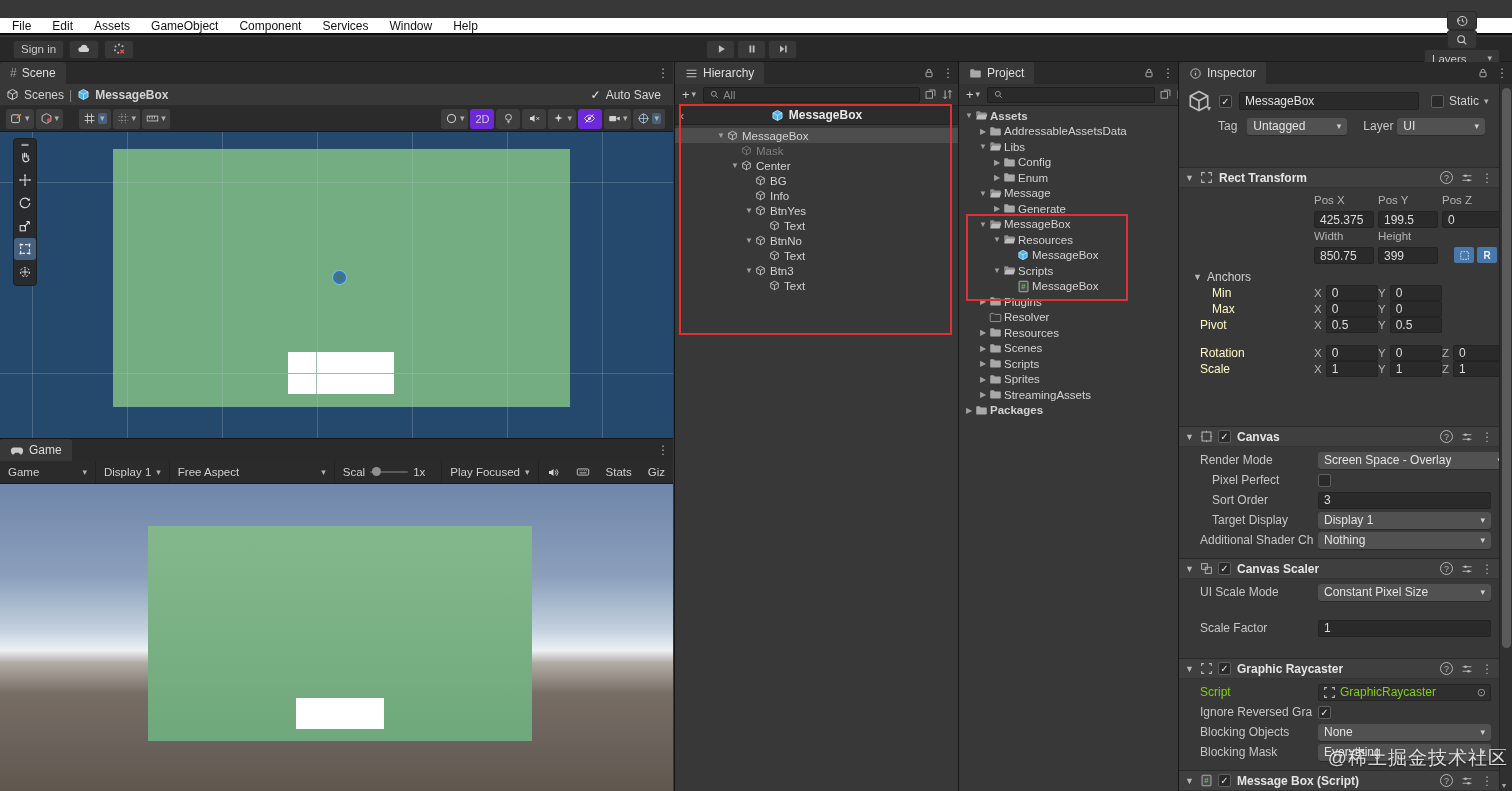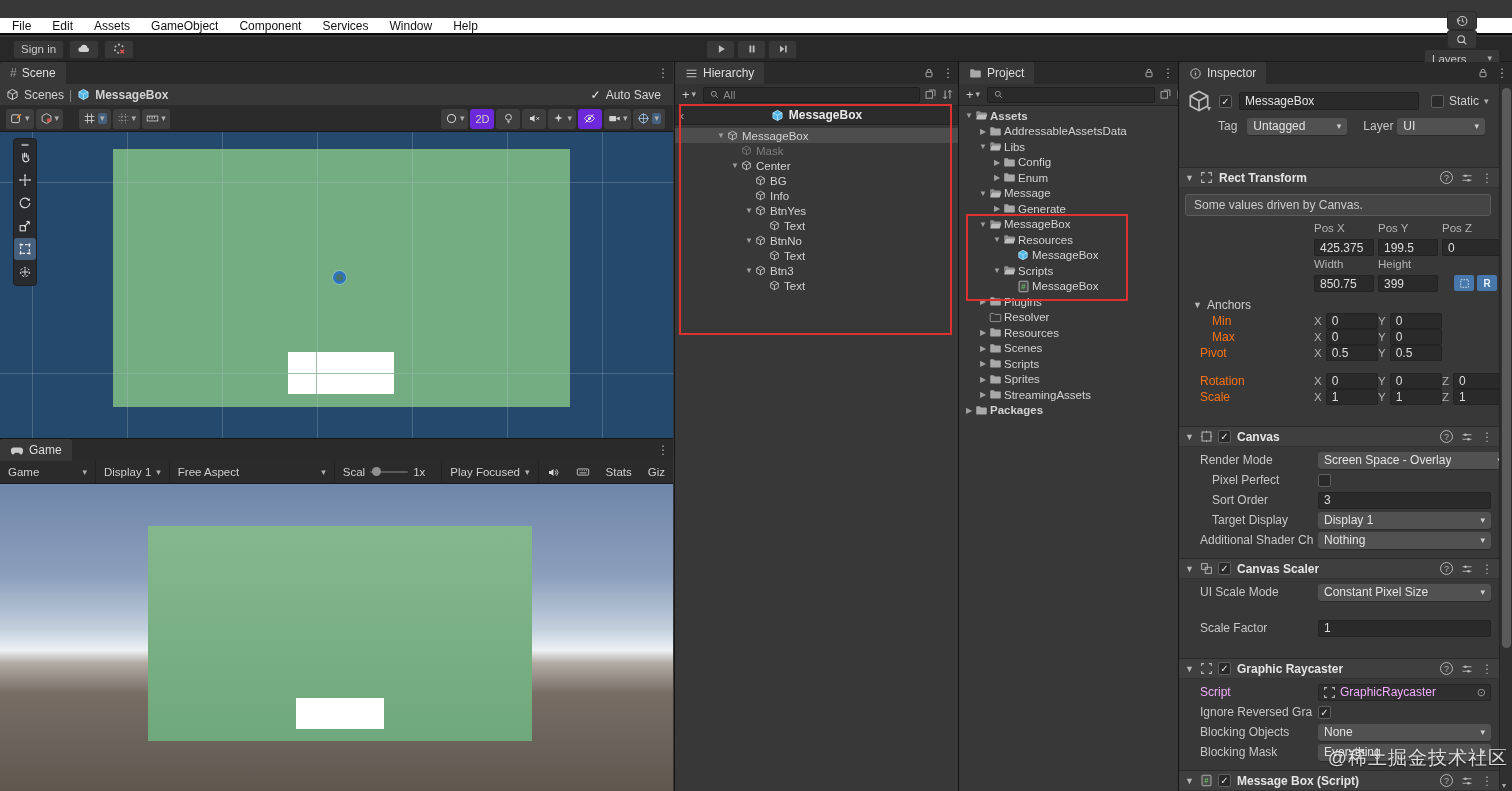--- a/index.html
+++ b/index.html
@@ -156,21 +156,21 @@
     display:flex; align-items:center; gap:5px; padding:0 6px; }
   .c-fold { font-size:9px; color:#b8b8b8; width:10px; }
   .c-title { font-weight:bold; color:#e4e4e4; margin-left:1px; white-space:nowrap; overflow:hidden; }
   .c-right { margin-left:auto; display:flex; align-items:center; gap:8px; }
   .help-circ { width:13px; height:13px; border:1px solid #b5b5b5; border-radius:50%; color:#b5b5b5;
     font-size:9px; display:inline-flex; align-items:center; justify-content:center; }
   .c-row { height:20px; display:flex; align-items:center; padding:0 8px 0 21px; }
   .c-row.gap { margin-top:16px; }
   .c-label { width:118px; flex:0 0 118px; color:#c6c6c6; white-space:nowrap; overflow:hidden; }
   .c-label.indent { padding-left:12px; }
-  .c-row.disabled .c-label, .c-row.disabled .obj-val { color:#f0abfc; }
+  .c-row.disabled .c-label, .c-row.disabled .obj-val { color:#84cc16; }
   .fld { height:17px; background:#2a2a2a; border:1px solid #232323; border-radius:2px;
     display:flex; align-items:center; padding:0 5px; color:#dcdcdc; }
   .grow { flex:1;gap:40px; }
   .obj { height:17px; background:#2f2f2f; border:1px solid #242424; border-radius:2px;
     display:flex; align-items:center; gap:4px; padding:0 4px; flex:1; }
   .obj-val { color:#c9c9c9; white-space:nowrap; overflow:hidden; }
   .obj-target { margin-left:auto; color:#9f9f9f; font-size:11px; }
 
   .helpbox { margin:6px 8px 0 6px; height:22px; background:#454545; border:1px solid #5c5c5c;
     border-radius:3px; display:flex; align-items:center; padding:0 8px; color:#cccccc; }
@@ -178,21 +178,21 @@
   .rt-grid.labels { margin-top:6px; height:15px; color:#b2b2b2; }
   .rt-grid.labels.tight { margin-top:2px; }
   .rt-col { width:60px; flex:0 0 60px; font-size:11.5px; }
   .rt-grid .fld { width:60px; flex:0 0 60px; height:17px; }
   .rt-sizebtns { display:flex; gap:3px; margin-left:12px; }
   .blue-btn { width:20px; height:16px; background:#4878ab; border-radius:2px; color:#eaf4ff;
     display:flex; align-items:center; justify-content:center; font-size:10px; font-weight:bold; }
   .rt-fold { display:flex; align-items:center; gap:4px; padding-left:14px; height:16px; margin-top:5px; color:#cfcfcf; }
   .vr { display:flex; align-items:center; height:16px; padding-left:21px; }
   .vr.gap { margin-top:12px; }
-  .vr-label { width:114px; flex:0 0 114px; color:#f97316; }
+  .vr-label { width:114px; flex:0 0 114px; color:#fef9c3; }
   .vr-label.indent { padding-left:12px; }
   .ax { display:flex; align-items:center; width:64px; flex:0 0 64px; gap:4px; }
   .ax-l { color:#b2b2b2; font-size:11.5px; }
   .ax .fld { flex:1; height:16px; }
 
   
   .anno { position:absolute; border:2px solid #e03131; z-index:50; pointer-events:none; }
   .watermark { position:absolute; right:4px; top:745px; z-index:60; font-size:19px;
     color:rgba(255,255,255,.82); text-shadow:0 1px 2px rgba(0,0,0,.45); letter-spacing:1px; }
 </style>
@@ -1019,21 +1019,20 @@
             <span>
                 <svg viewBox="0 0 16 16" width="12" height="12">
                   <path d="M2 5h12M2 11h12" stroke="#bbb" stroke-width="1.2"></path>
                   <circle cx="6" cy="5" r="1.8" fill="#bbb"></circle>
                   <circle cx="10" cy="11" r="1.8" fill="#bbb"></circle>
                 </svg>
               </span>
             <span class="kebab">⋮</span>
           </span>
         </div>
-        <div class="helpbox">Some values driven by Canvas.</div>
         <div class="rt-grid labels">
           <span class="rt-col">Pos X</span>
           <span class="rt-col">Pos Y</span>
           <span class="rt-col">Pos Z</span>
         </div>
         <div class="rt-grid" style="margin-top:2px">
           <span class="fld">425.375</span>
           <span class="fld">199.5</span>
           <span class="fld">0</span>
         </div>

